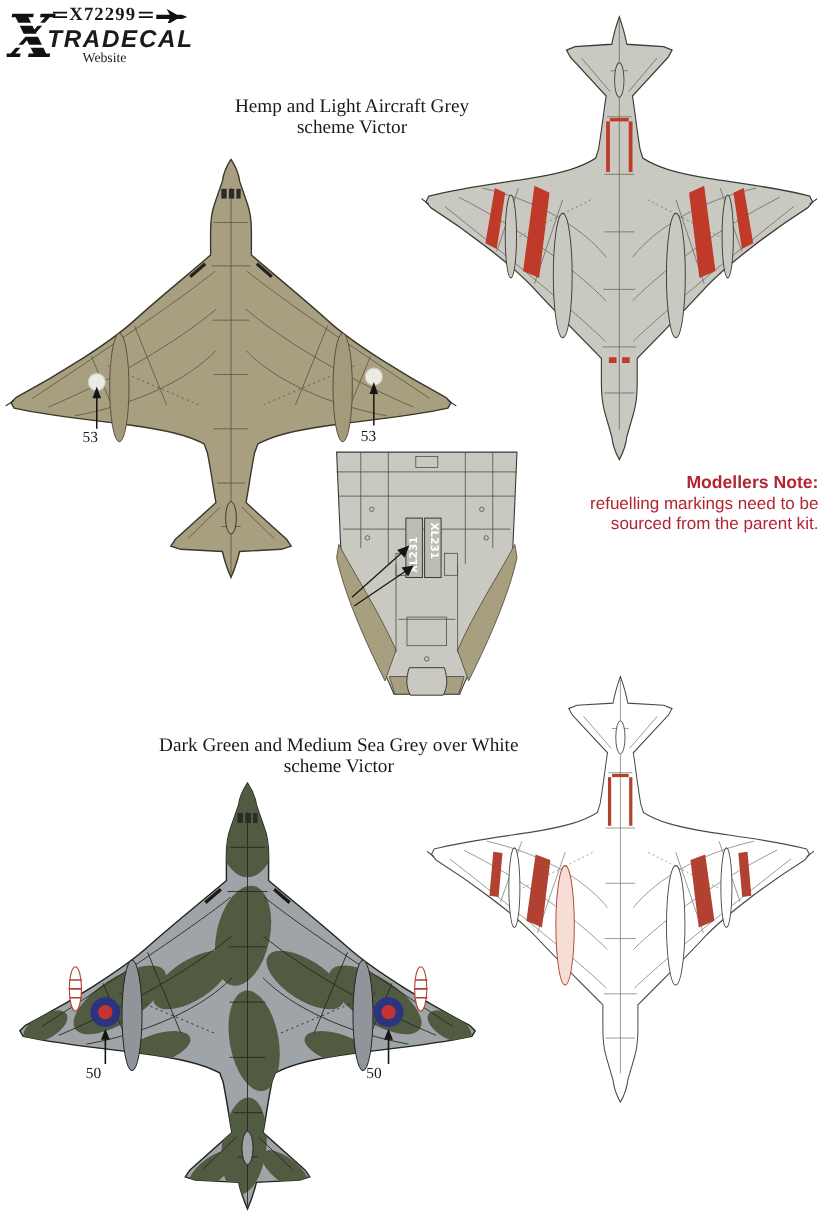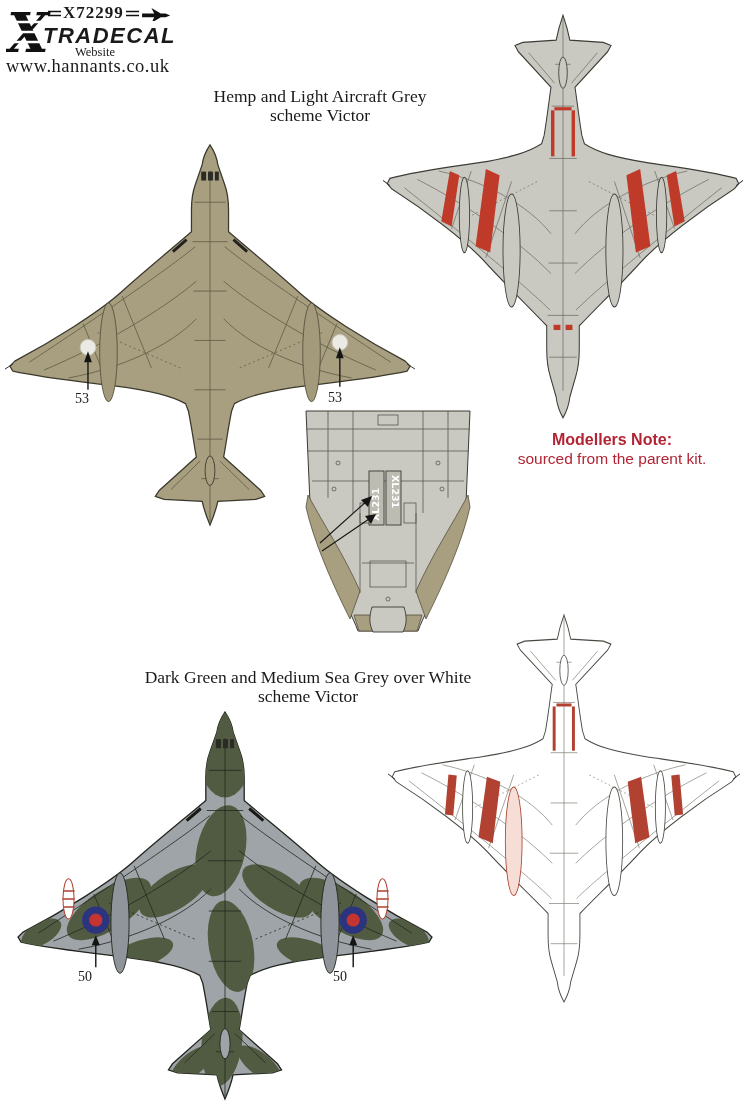--- a/index.html
+++ b/index.html
@@ -15,21 +15,21 @@
               font-style:italic;font-weight:900;font-size:22px;letter-spacing:1.5px;}
   .logo-website{left:0;top:43px;width:178px;text-align:center;font-size:12.5px;}
   .logo-url{left:0;top:54px;font-size:18.5px;letter-spacing:0.5px;}
   
   .scheme-title{text-align:center;font-size:17.5px;line-height:19px;}
   .t1{left:170px;top:87px;width:300px;}
   .t2{left:118px;top:668px;width:380px;}
   .decal-label{font-size:14px;width:30px;}
   .inset-caption{left:203px;top:546px;width:168px;text-align:center;
                  font-size:12.5px;line-height:15px;}
-  .modnote{left:480px;top:431px;width:264px;text-align:center;color:#b22433;
+  .modnote{left:480px;top:431px;width:264px;text-align:right;color:#b22433;
            font-family:"Liberation Sans",sans-serif;font-size:15.5px;line-height:18px;}
   .modnote .mn-head{font-weight:bold;font-size:16px;margin-bottom:1px;}
 </style>
 </head>
 <body>
 
 <div id="page">
 
   <svg width="0" height="0" style="position:absolute" aria-hidden="true">
     <defs>
@@ -79,21 +79,20 @@
           </svg>
       </span>
       <span>
         <svg width="34" height="15" viewBox="0 0 36 16">
           <path d="M1,8 h13 l-3,-6 10,6 h5 l5,2 -5,2 h-5 l-10,6 3,-6 h-13 z" fill="#111"></path>
         </svg>
       </span>
     </div>
     <div class="abs logo-brand">TRADECAL</div>
     <div class="abs logo-website">Website</div>
-    <div class="abs logo-url">www.hannants.co.uk</div>
   </div>
 
   <div class="abs scheme-title t1">
     <div>Hemp and Light Aircraft Grey</div>
     <div>scheme Victor</div>
   </div>
 
   <svg class="abs" style="left:5px;top:143px" width="410" height="385" viewBox="0 0 420 390" preserveAspectRatio="none">
     <use href="#vsil" fill="#a89f80" stroke="#3b382c" stroke-width="1.3"></use>
     <use href="#vlines" style="color:#5f5944"></use>
@@ -176,20 +175,21 @@
     <g stroke="#151515" stroke-width="1.1">
       <line x1="22" y1="140" x2="70" y2="97"></line>
         <line x1="24" y1="148" x2="74" y2="114"></line>
     </g>
     <polygon points="74,93 63,97 70,104" fill="#151515"></polygon>
     <polygon points="78,111 67,113 73,121" fill="#151515"></polygon>
   </svg>
 
   <div class="abs modnote">
     <div class="mn-head">Modellers Note:</div>
+    <div>refuelling markings need to be</div>
     <div>sourced from the parent kit.</div>
   </div>
 
   <div class="abs scheme-title t2">
     <div>Dark Green and Medium Sea Grey over White</div>
     <div>scheme Victor</div>
   </div>
 
   <svg class="abs" style="left:13px;top:710px" width="424" height="392" viewBox="0 0 420 390" preserveAspectRatio="none">
     <use href="#vsil" fill="#9ea4a7" stroke="#23251e" stroke-width="1.3"></use>

